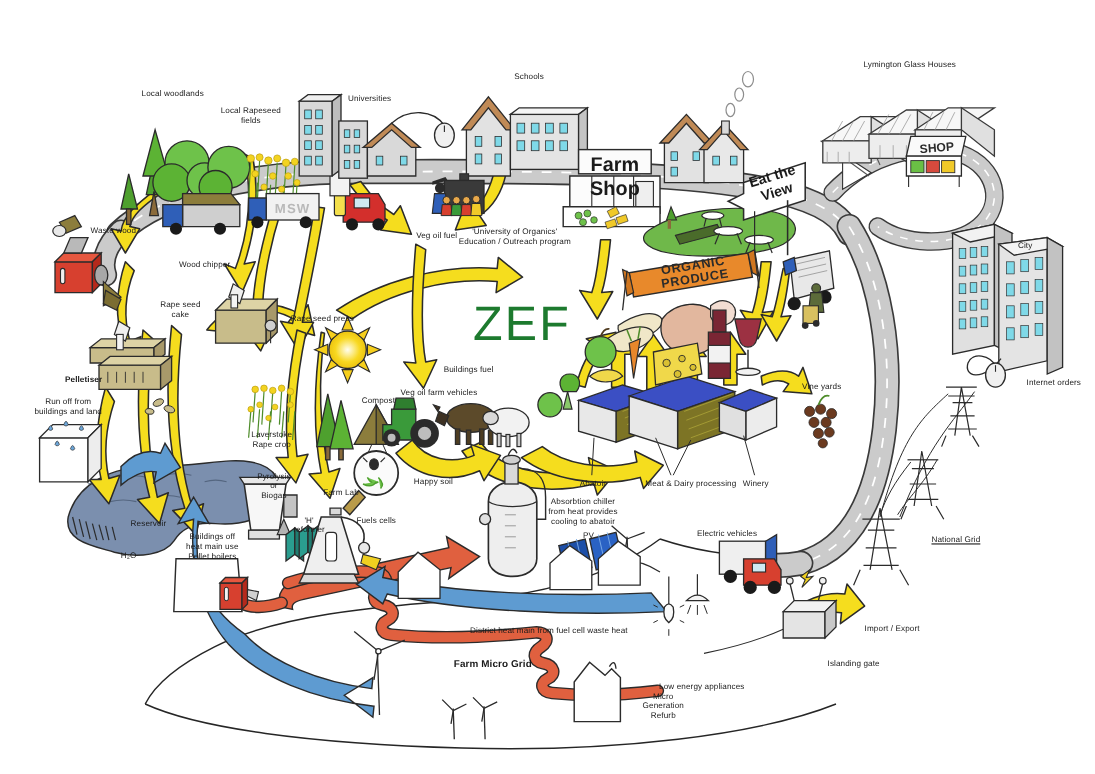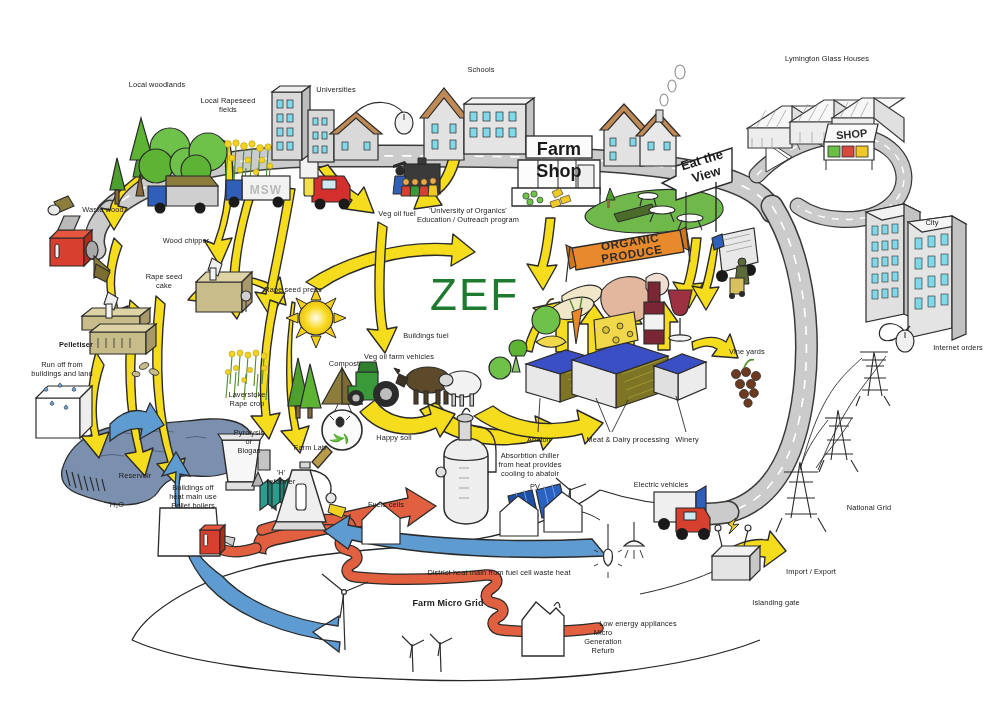--- a/index.html
+++ b/index.html
@@ -956,36 +956,36 @@
 Education / Outreach program</div>
       <div class="lbl" style="left: 388px; top: 331px; width: 76px;">Buildings fuel</div>
       <div class="lbl" style="left: 345px; top: 352px; width: 108px;">Veg oil farm vehicles</div>
       <div class="lbl" style="left: 223px; top: 428px; width: 52px;">Pyrolysis
 or
 Biogas</div>
       <div class="lbl" style="left: 283px; top: 443px; width: 54px;">Farm Lab</div>
       <div class="lbl" style="left: 364px; top: 433px; width: 60px;">Happy soil</div>
       <div class="lbl" style="left: 257px; top: 468px; width: 48px;">'H'
 reformer</div>
-      <div class="lbl" style="left: 313px; top: 500px; width: 58px; padding-left: 44px;">Fuels cells</div>
+      <div class="lbl" style="left: 313px; top: 468px; width: 58px;">Fuels cells</div>
       <div class="lbl" style="left: 106px; top: 448px; width: 58px; margin-top: 23px;">Reservoir</div>
       <div class="lbl" style="left: 104px; top: 500px; width: 26px;">H₂O</div>
       <div class="lbl" style="left: 155px; top: 483px; width: 76px;">Buildings off
 heat main use
 Pellet boilers</div>
       <div class="lbl" style="left: 480px; top: 451px; width: 100px;">Absorbtion chiller
 from heat provides
 cooling to abatoir</div>
       <div class="lbl" style="left: 525px; top: 482px; width: 20px;">PV</div>
       <div class="lbl" style="left: 517px; top: 435px; width: 44px; text-align: center;">Abatoir</div>
       <div class="lbl" style="left: 566px; top: 435px; width: 124px;">Meat &amp; Dairy processing</div>
       <div class="lbl" style="left: 665px; top: 435px; width: 44px;">Winery</div>
       <div class="lbl" style="left: 716px; top: 347px; width: 62px;">Vine yards</div>
       <div class="lbl" style="left: 619px; top: 480px; width: 84px;">Electric vehicles</div>
-      <div class="lbl" style="left: 833px; top: 503px; width: 72px;">National Grid</div>
+      <div class="lbl" style="left: 833px; top: 486px; width: 72px; text-decoration: underline;">National Grid</div>
       <div class="lbl" style="left: 771px; top: 567px; width: 80px;">Import / Export</div>
       <div class="lbl" style="left: 738px; top: 598px; width: 76px;">Islanding gate</div>
       <div class="lbl" style="left: 580px; top: 587px; width: 116px; margin-top: 32px;">Low energy appliances</div>
       <div class="lbl" style="left: 394px; top: 568px; width: 210px;">District heat main from fuel cell waste heat</div>
       <div class="lbl bold" style="left: 400px; top: 598px; width: 96px; font-size: 9px;">Farm Micro Grid</div>
       <div class="lbl" style="left: 530px; top: 628px; width: 52px; margin-left: 47px;">Micro
 Generation
 Refurb</div>
     </div>
 

